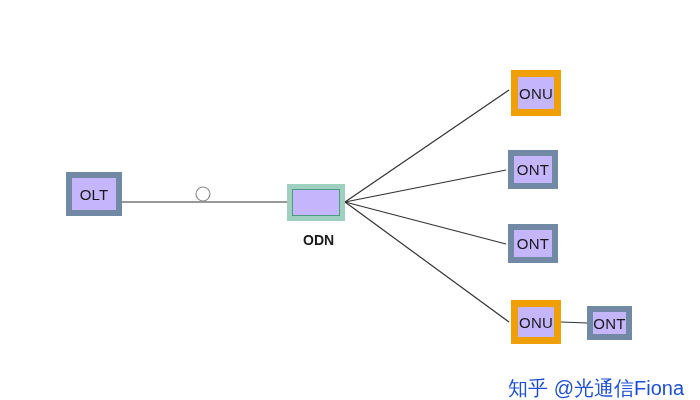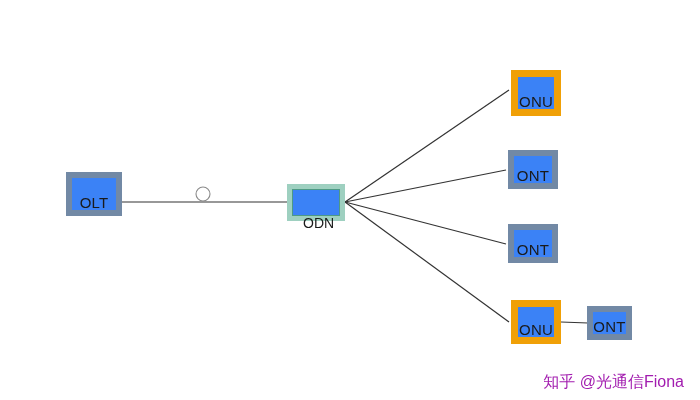--- a/index.html
+++ b/index.html
@@ -18,23 +18,23 @@
   #wires {
     position: absolute;
     left: 0;
     top: 0;
     width: 700px;
     height: 400px;
   }
   .node {
     position: absolute;
     box-sizing: border-box;
-    background: #3b82f6;
+    background: #c4b5fd;
     display: flex;
-    align-items: flex-end;
+    align-items: center;
     justify-content: center;
     z-index: 3;
   }
   .node-label {
     color: #1a1a1a;
     font-size: 15px;
     line-height: 1;
     letter-spacing: 0.2px;
     white-space: nowrap;
   }
@@ -78,29 +78,30 @@
   .caption {
     position: absolute;
     z-index: 3;
     color: #1a1a1a;
     font-size: 14px;
     line-height: 1;
     white-space: nowrap;
   }
   .caption.odn-caption {
     left: 303px;
-    top: 216px;
+    top: 233px;
+    font-weight: bold;
   }
   .watermark {
     position: absolute;
     right: 16px;
-    bottom: 10px;
+    bottom: 2px;
     z-index: 4;
-    color: #a21caf;
-    font-size: 16px;
+    color: #1d4ed8;
+    font-size: 20px;
     line-height: 1;
     white-space: nowrap;
     user-select: none;
   }
 </style>
 </head>
 <body>
 
 <div id="canvas">
 

